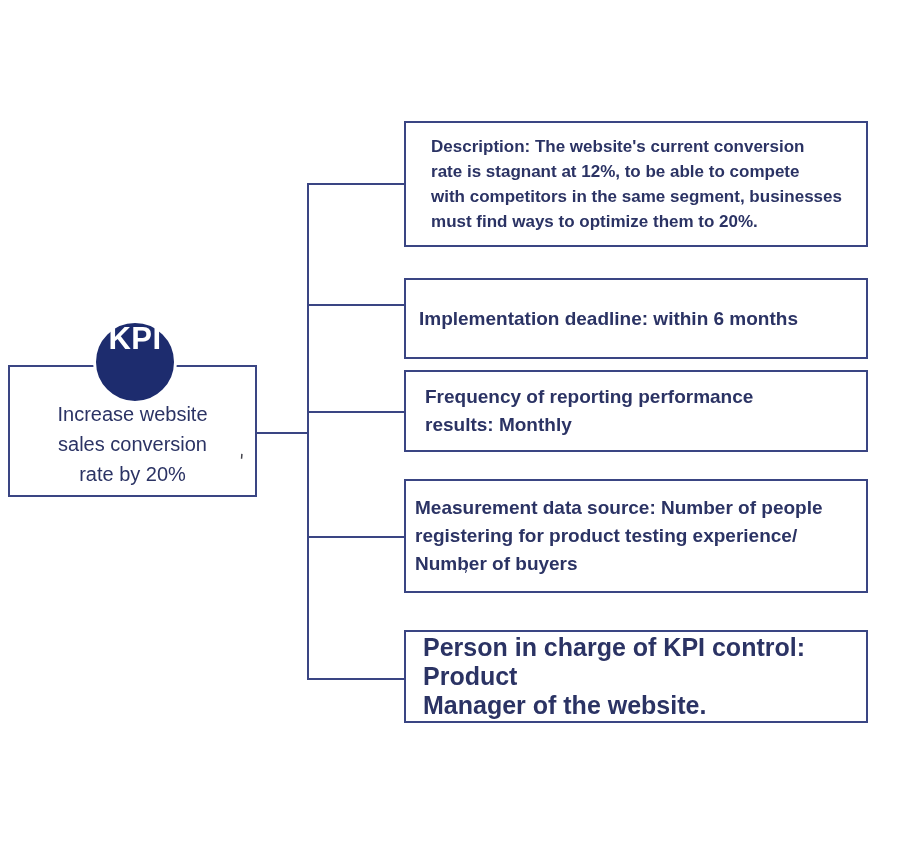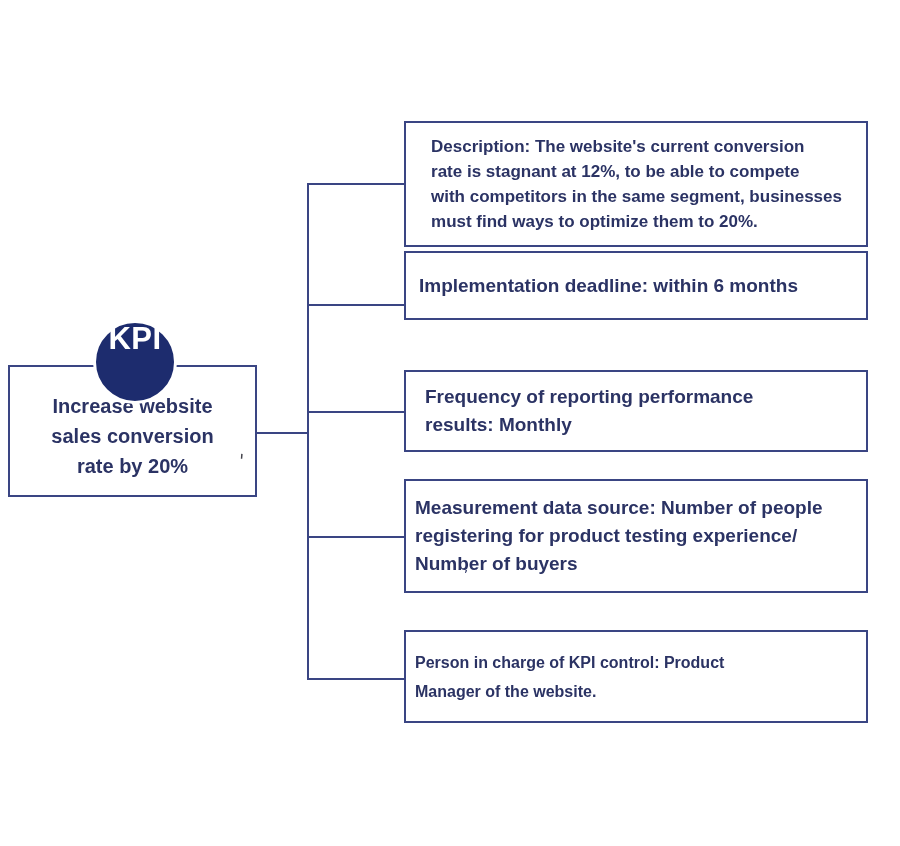--- a/index.html
+++ b/index.html
@@ -34,24 +34,24 @@
   .root-box{
     position:absolute;left:8px;top:365px;width:249px;height:132px;
     background:var(--box-bg);
     border:2px solid var(--navy-line);
     box-sizing:border-box;
     display:flex;align-items:flex-end;justify-content:center;
   }
   .root-label{
     width:100%;
     text-align:center;
-    font-weight:700;font-size:20px;line-height:30px;
+    font-weight:400;font-size:20px;line-height:30px;
     color:var(--navy-text);
     white-space:pre-line;
-    padding-bottom:14px;
+    padding-bottom:6px;
   }
   .badge{
     position:absolute;left:93px;top:320px;width:84px;height:84px;
     box-sizing:border-box;
     background:var(--badge-bg);
     border:3px solid #ffffff;
     border-radius:50%;
     display:flex;justify-content:center;
     z-index:3;
   }
@@ -67,28 +67,28 @@
     border:2px solid var(--navy-line);
     box-sizing:border-box;
     display:flex;align-items:center;
   }
   .node-text{
     font-weight:700;color:var(--navy-text);
     white-space:pre-line;
   }
   .node-1{top:121px;height:126px;justify-content:center;}
   .node-1 .node-text{font-size:17px;line-height:25px;padding:0 8px 0 9px;}
-  .node-2{top:251px;height:69px;}
+  .node-2{top:278px;height:81px;}
   .node-2 .node-text{font-size:19px;line-height:28px;padding-left:13px;}
   .node-3{top:370px;height:82px;}
   .node-3 .node-text{font-size:19px;line-height:28px;padding-left:19px;}
   .node-4{top:479px;height:114px;}
   .node-4 .node-text{font-size:19px;line-height:28px;padding-left:9px;}
   .node-5{top:630px;height:93px;}
-  .node-5 .node-text{font-size:16px;line-height:29px;padding-left:9px;}
+  .node-5 .node-text{font-size:25px;line-height:29px;padding-left:17px;}
   
   .artifact{position:absolute;line-height:1;font-family:"DejaVu Sans",sans-serif;}
   .artifact-apostrophe{left:239px;top:452px;font-size:18px;color:var(--artifact-color);transform:rotate(4deg);}
   .artifact-comma{left:464px;top:561px;font-size:13px;color:var(--navy-text);}
 </style>
 </head>
 <body>
 
 <div class="canvas">
 

